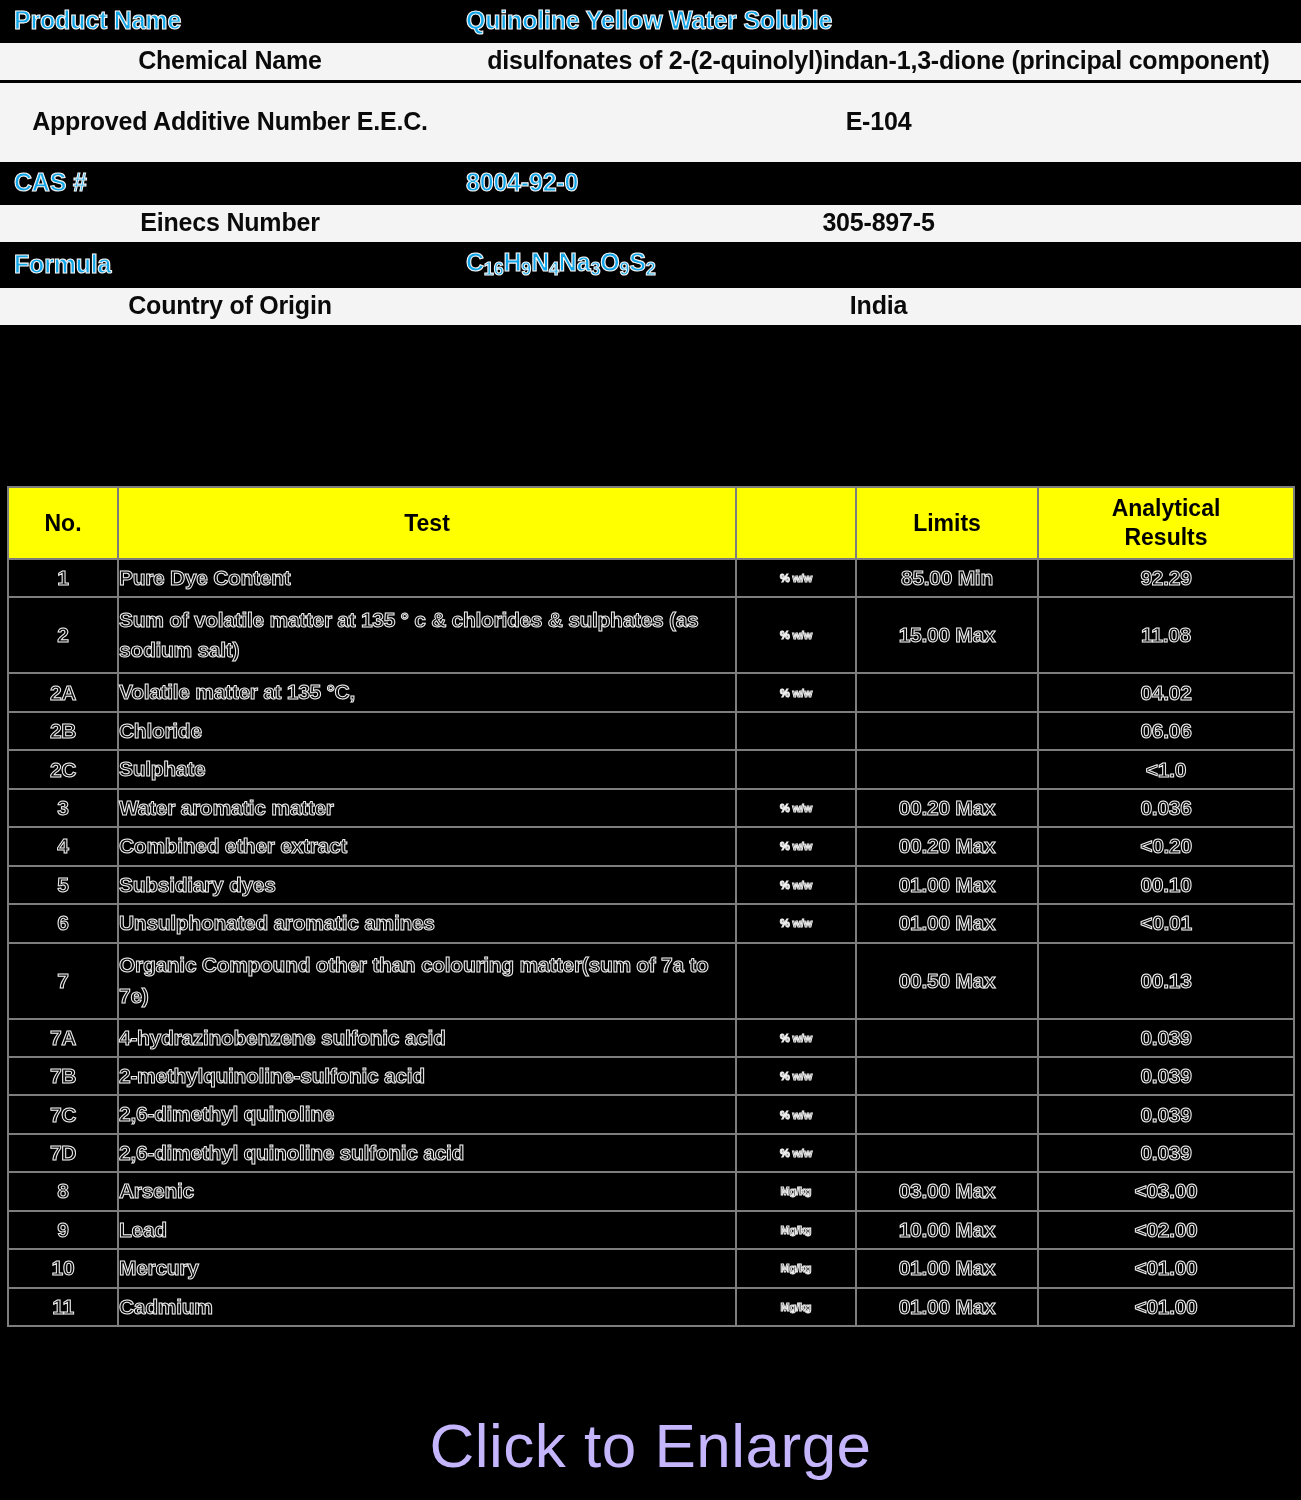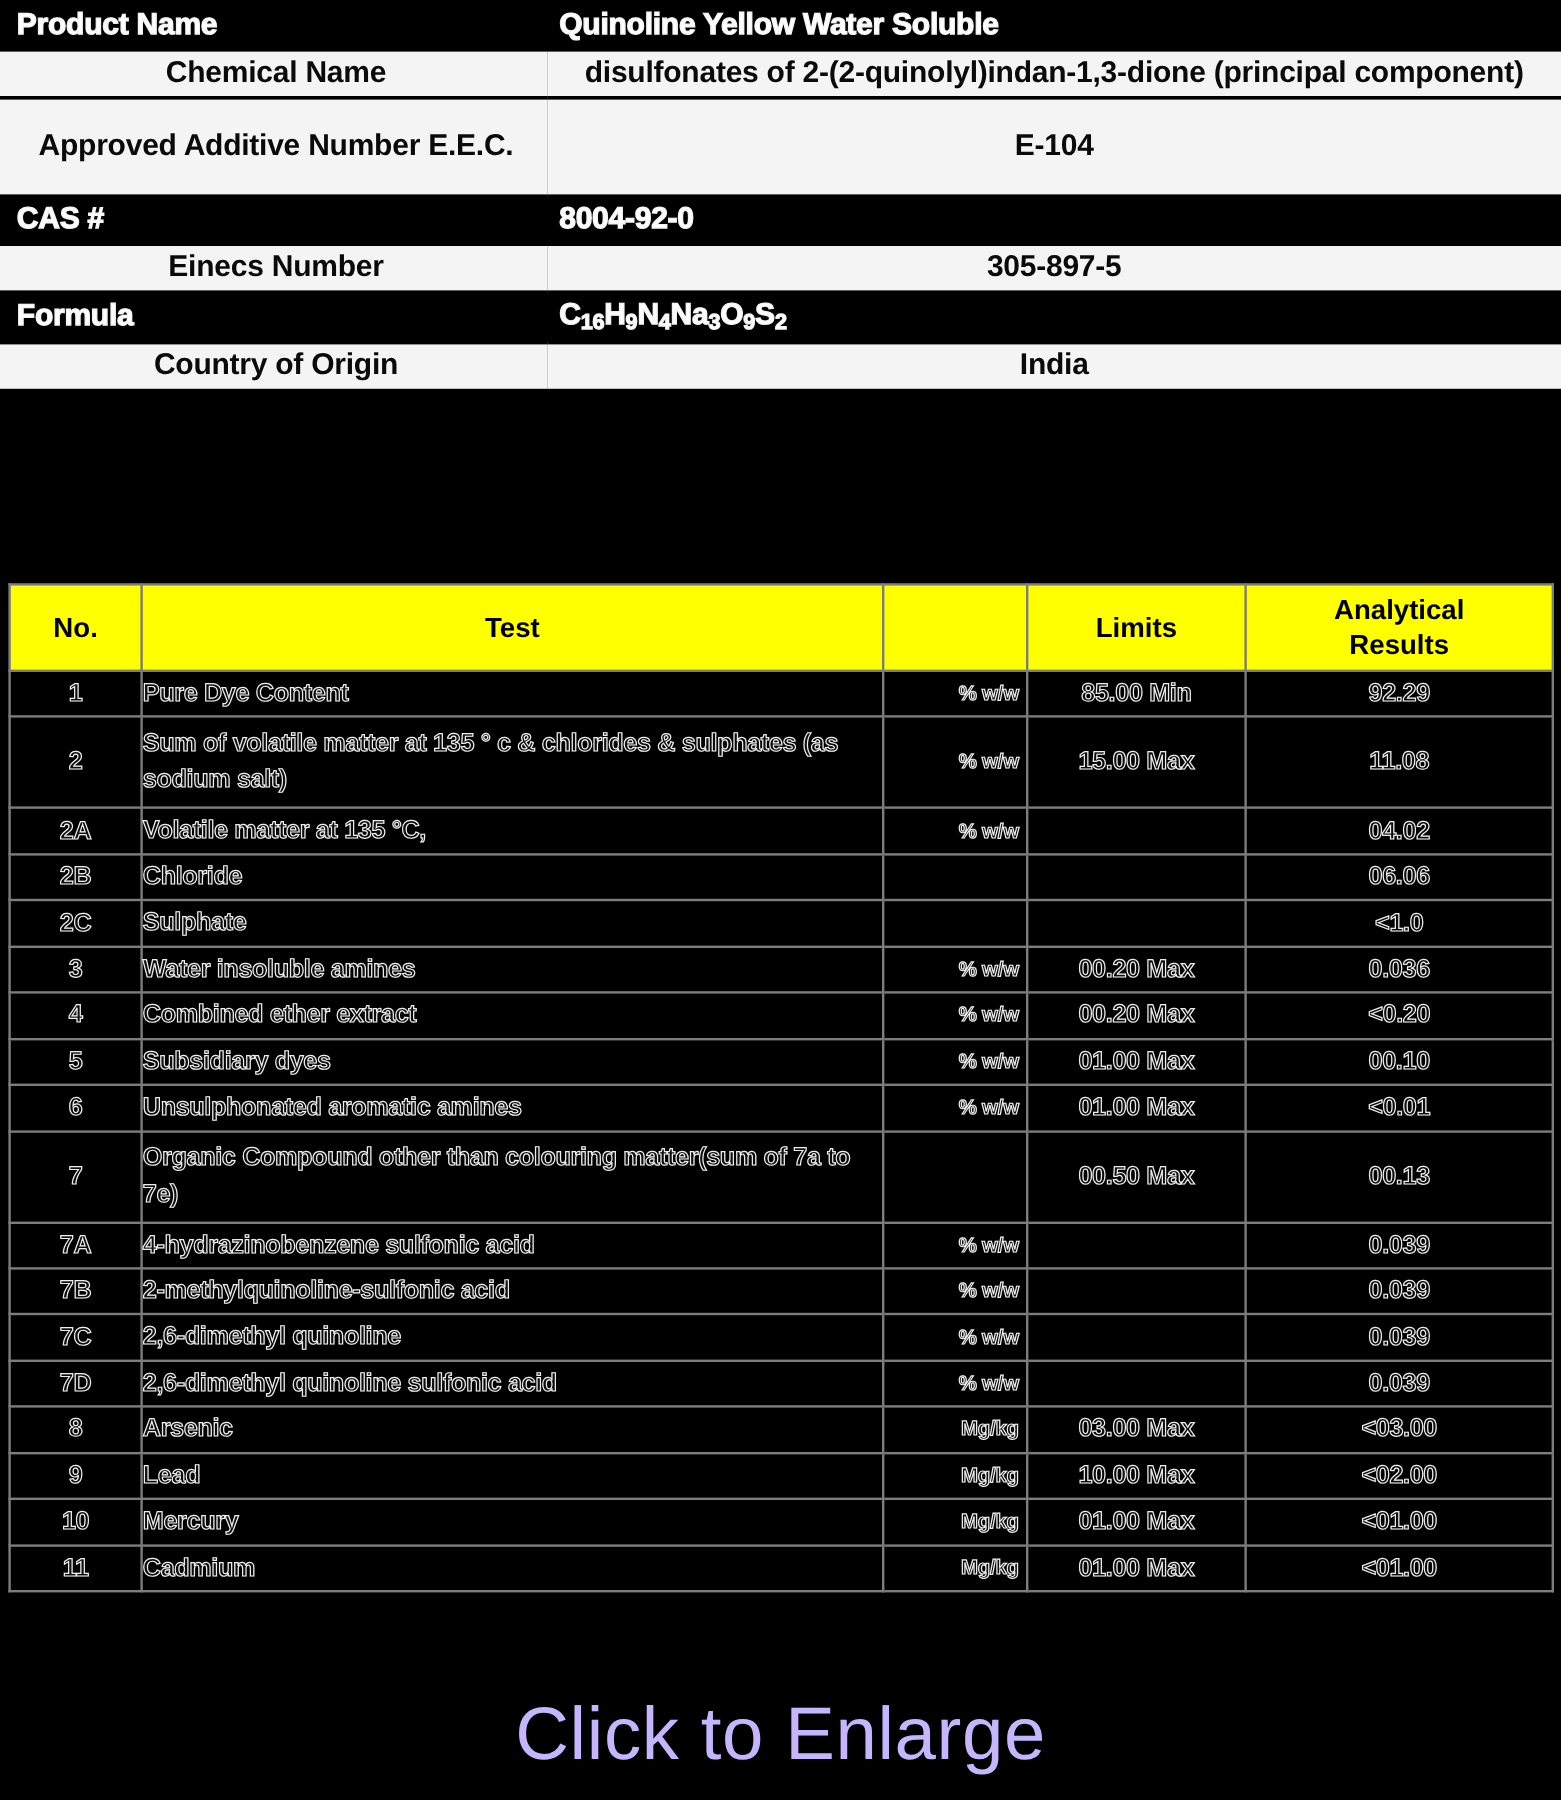--- a/index.html
+++ b/index.html
@@ -41,21 +41,21 @@
 
   
   #spec-table tr.light td {
     background: #f4f4f4;
     color: #0a0a0a;
     text-align: center;
   }
   
   #spec-table tr.dark td {
     background: #000000;
-    color: #ffffff;
+    color: #0ea5e9;
     -webkit-text-stroke: 1.1px #f2f2f2;
     text-shadow: 0 0 0.5px #ffffff;
   }
   #spec-table tr.dark td .sub { font-size: 0.72em; vertical-align: -0.22em; }
 
   #spec-table tr.light td.label { padding-left: 14px; }
   #spec-table tr.dark  td.label { padding-left: 14px; }
 
   .row-tall td { height: 82px; }
   .row-std  td { height: 40px; }
@@ -104,22 +104,22 @@
     text-shadow: 0 0 0.4px #ffffff;
     font-size: 21px;
     font-weight: bold;
     letter-spacing: -0.3px;
     height: 36px;
   }
   #analysis-table tbody td.c-no,
   #analysis-table tbody td.c-limit,
   #analysis-table tbody td.c-result { text-align: center; }
   #analysis-table tbody td.c-unit {
-    text-align: right;
-    font-size: 17px;
+    text-align: center;
+    font-size: 11px;
     letter-spacing: -0.2px;
   }
   #analysis-table tbody td.c-test {
     text-align: left;
     padding-left: 0;
     line-height: 1.45;
   }
   #analysis-table tbody tr.tall td { height: 76px; }
 
   
@@ -231,21 +231,21 @@
           </tr>
           <tr>
             <td class="c-no">2C</td>
             <td class="c-test">Sulphate</td>
             <td class="c-unit"></td>
             <td class="c-limit"></td>
             <td class="c-result">&lt;1.0</td>
           </tr>
           <tr>
             <td class="c-no">3</td>
-            <td class="c-test">Water insoluble amines</td>
+            <td class="c-test">Water aromatic matter</td>
             <td class="c-unit">% w/w</td>
             <td class="c-limit">00.20 Max</td>
             <td class="c-result">0.036</td>
           </tr>
           <tr>
             <td class="c-no">4</td>
             <td class="c-test">Combined ether extract</td>
             <td class="c-unit">% w/w</td>
             <td class="c-limit">00.20 Max</td>
             <td class="c-result">&lt;0.20</td>

